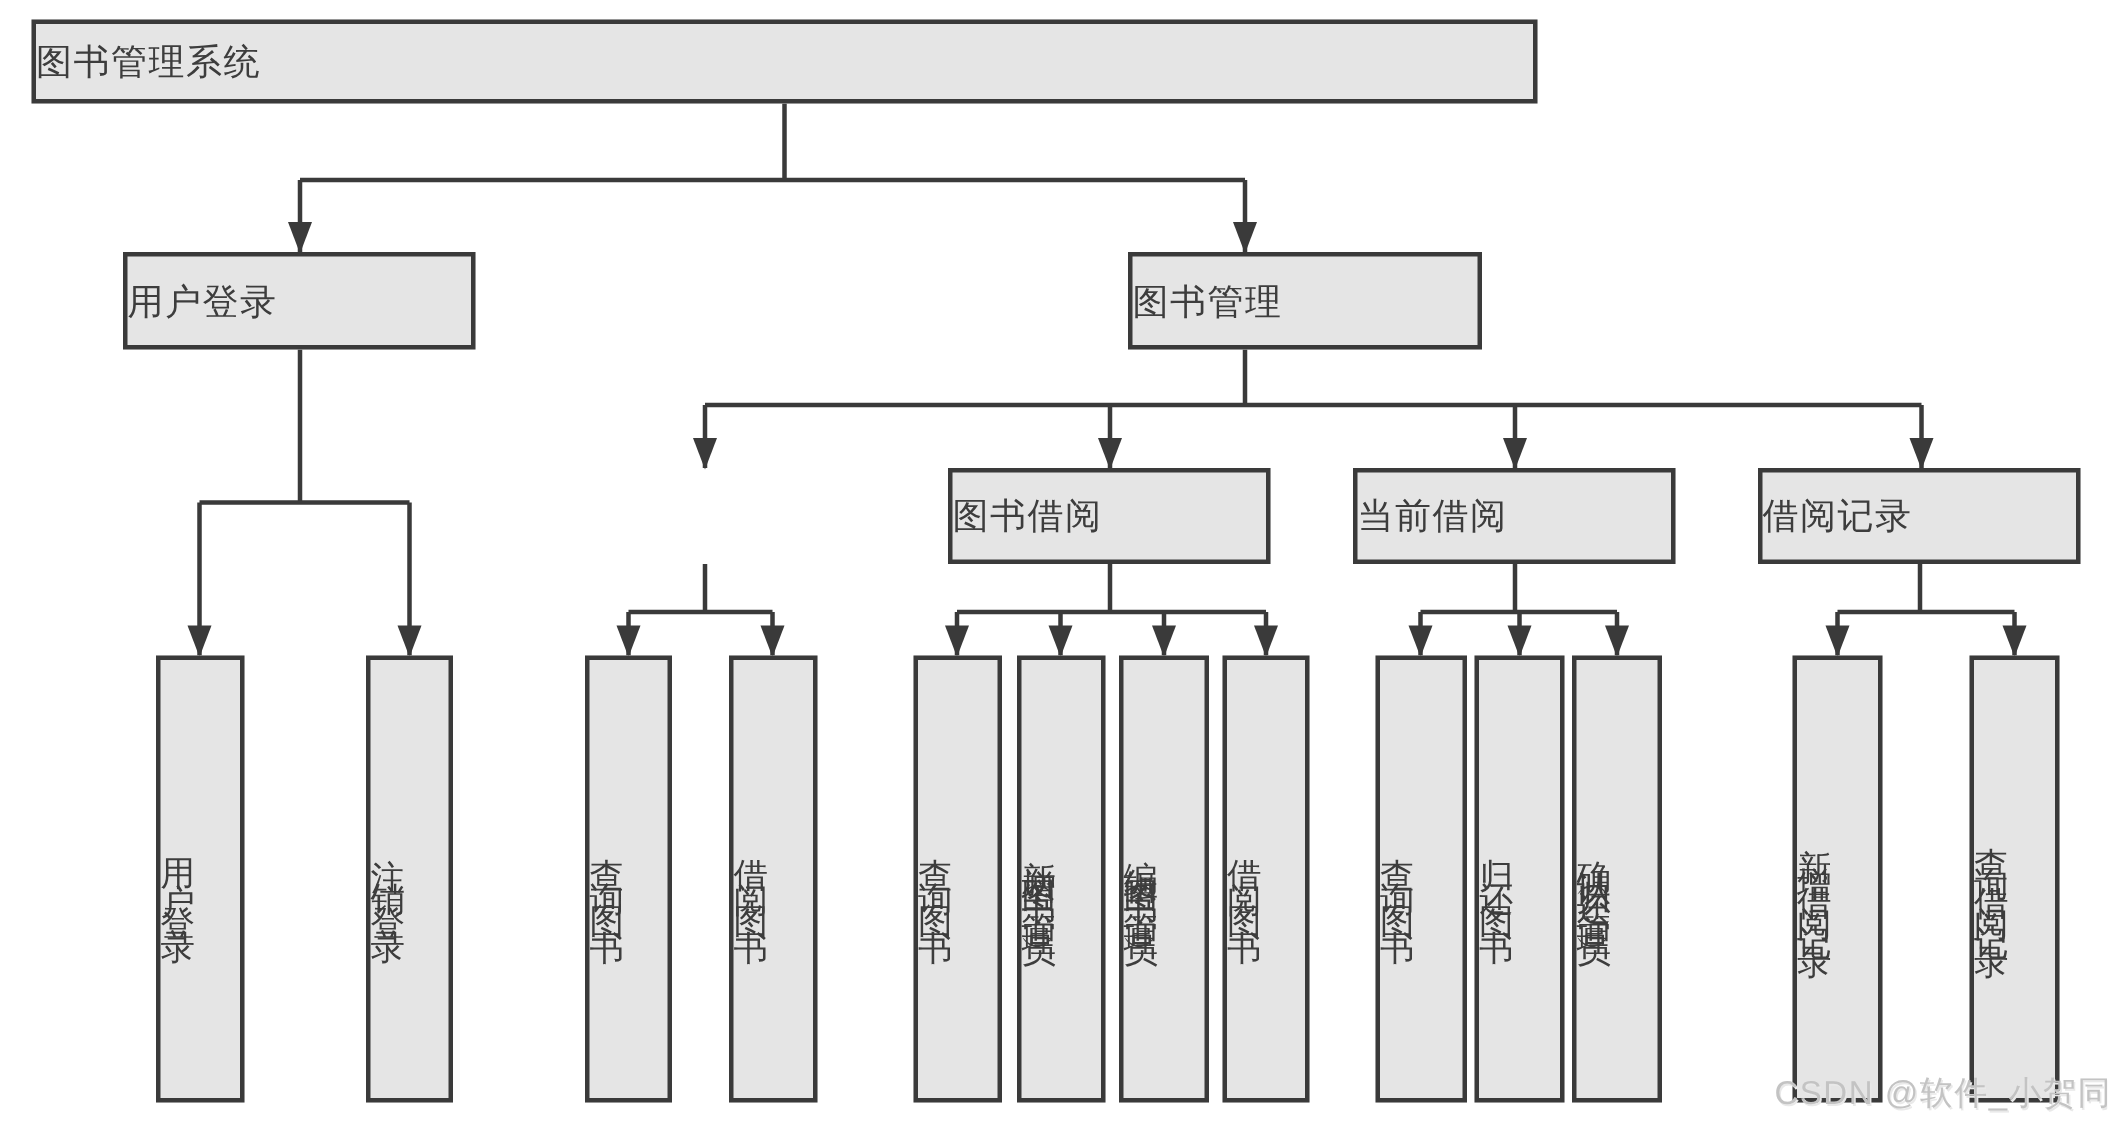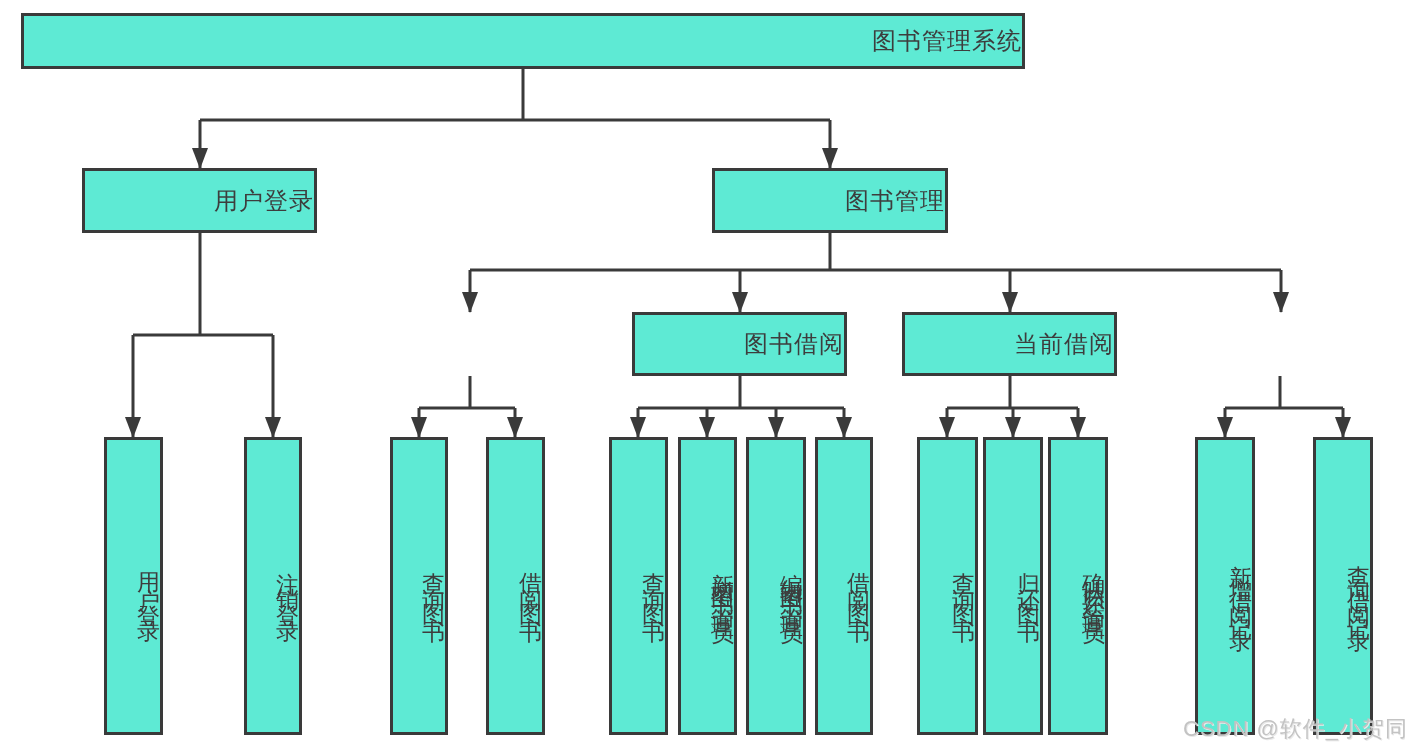--- a/index.html
+++ b/index.html
@@ -15,24 +15,24 @@
   .connectors {
     position: absolute;
     left: 0; top: 0;
     width: 1405px; height: 747px;
     pointer-events: none;
   }
   .node {
     position: absolute;
     box-sizing: border-box;
     border: 3px solid #3a3a3a;
-    background: #5eead4;
+    background: #e5e5e5;
     display: flex;
     align-items: center;
-    justify-content: flex-end;
+    justify-content: flex-start;
   }
   .hlabel {
     font-size: 24px;
     letter-spacing: 1px;
     color: #3d3d3d;
     white-space: nowrap;
   }
   .vtext {
     writing-mode: vertical-rl;
     text-orientation: mixed;
@@ -99,29 +99,32 @@
     </g>
   </svg>
 
   <div class="node" style="left:21px; top:13px; width:1004px; height:56px;">
     <span class="hlabel">图书管理系统</span>
   </div>
 
   <div class="node" style="left:82px; top:168px; width:235px; height:65px;">
     <span class="hlabel">用户登录</span>
   </div>
-  <div class="node" style="left:712px; top:168px; width:236px; height:65px;">
+  <div class="node" style="left:752px; top:168px; width:236px; height:65px;">
     <span class="hlabel">图书管理</span>
   </div>
 
   <div class="node" style="left:902px; top:312px; width:215px; height:64px;">
     <span class="hlabel">当前借阅</span>
   </div>
   <div class="node" style="left:632px; top:312px; width:215px; height:64px;">
     <span class="hlabel">图书借阅</span>
+  </div>
+  <div class="node" style="left:1172px; top:312px; width:215px; height:64px;">
+    <span class="hlabel">借阅记录</span>
   </div>
 
   <div class="node" style="left:104px; top:437px; width:59px; height:298px;">
     <span class="vtext vshort">用户登录</span>
   </div>
   <div class="node" style="left:244px; top:437px; width:58px; height:298px;">
     <span class="vtext vshort">注销登录</span>
   </div>
 
   <div class="node" style="left:390px; top:437px; width:58px; height:298px;">

